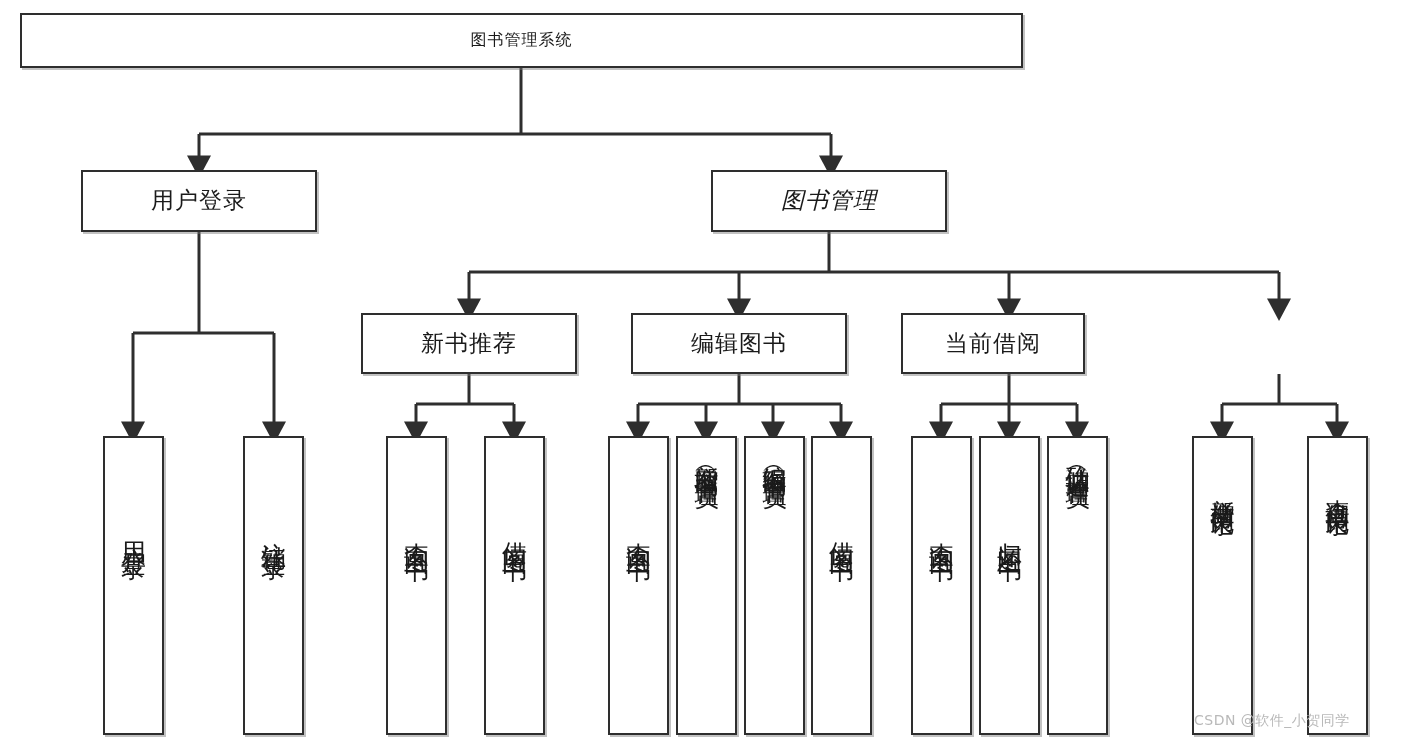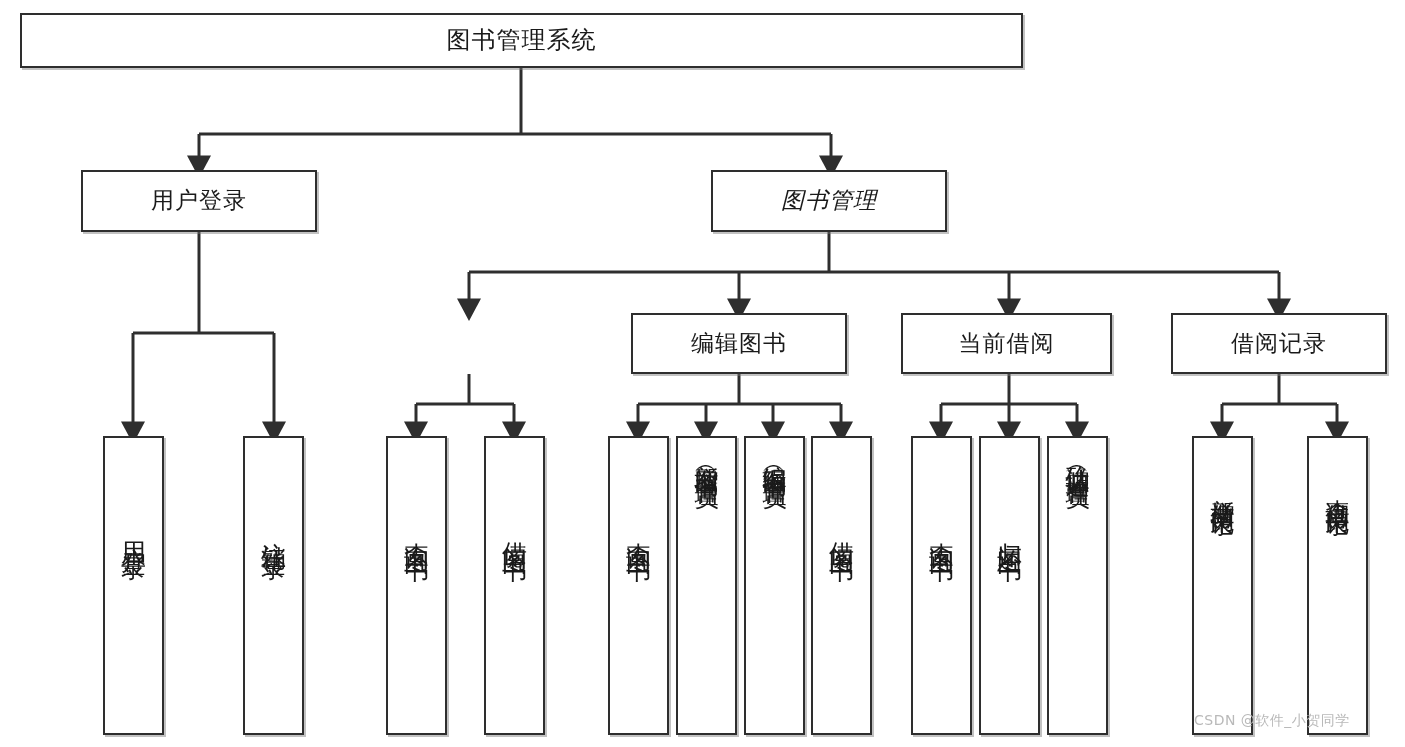--- a/index.html
+++ b/index.html
@@ -43,21 +43,21 @@
     text-align: center;
     line-height: 1.18;
     white-space: nowrap;
   }
   
   .node.horiz .label {
     font-size: 23px;
     letter-spacing: 1px;
   }
   .node.root .label {
-    font-size: 24px;
+    font-size: 16px;
   }
   
   .node.vert {
     align-items: flex-start;
     padding-top: 10px;
   }
   .node.vert .label {
     writing-mode: vertical-rl;
     text-orientation: upright;
     font-size: 25px;
@@ -139,28 +139,28 @@
     <span class="label">图书管理系统</span>
   </div>
 
   <div class="node horiz" style="left:81px; top:170px; width:236px; height:62px;">
     <span class="label">用户登录</span>
   </div>
   <div class="node horiz" style="left:711px; top:170px; width:236px; height:62px;font-style:italic;">
     <span class="label">图书管理</span>
   </div>
 
+  <div class="node horiz" style="left:361px; top:313px; width:216px; height:61px;">
+    <span class="label">新书推荐</span>
+  </div>
   <div class="node horiz" style="left:631px; top:313px; width:216px; height:61px;">
     <span class="label">编辑图书</span>
   </div>
-  <div class="node horiz" style="left:901px; top:313px; width:211px; height:61px;">
+  <div class="node horiz" style="left:901px; top:313px; width:184px; height:61px;">
     <span class="label">当前借阅</span>
-  </div>
-  <div class="node horiz" style="left:1171px; top:313px; width:216px; height:61px;">
-    <span class="label">借阅记录</span>
   </div>
 
   <div class="node vert" style="left:103px; top:436px; width:61px; height:299px; padding-top:84px;">
     <span class="label">用户登录</span>
   </div>
   <div class="node vert" style="left:243px; top:436px; width:61px; height:299px; padding-top:84px;">
     <span class="label">注销登录</span>
   </div>
 
   <div class="node vert" style="left:386px; top:436px; width:61px; height:299px; padding-top:84px;">

